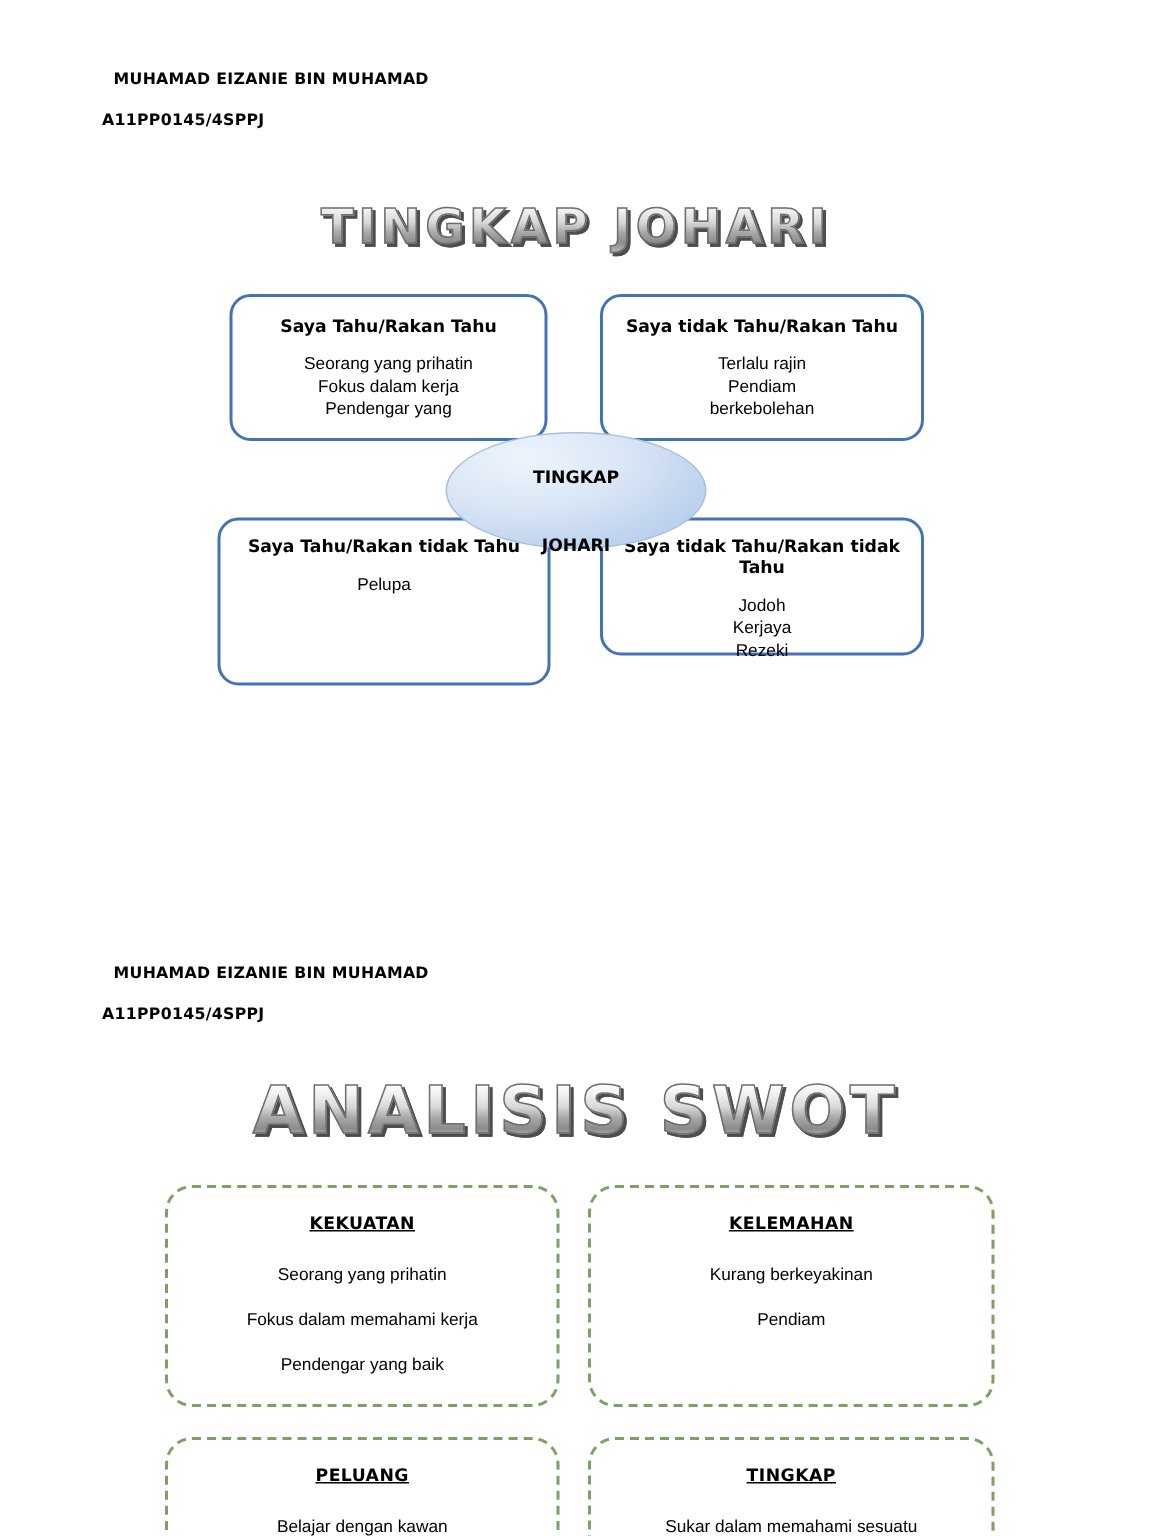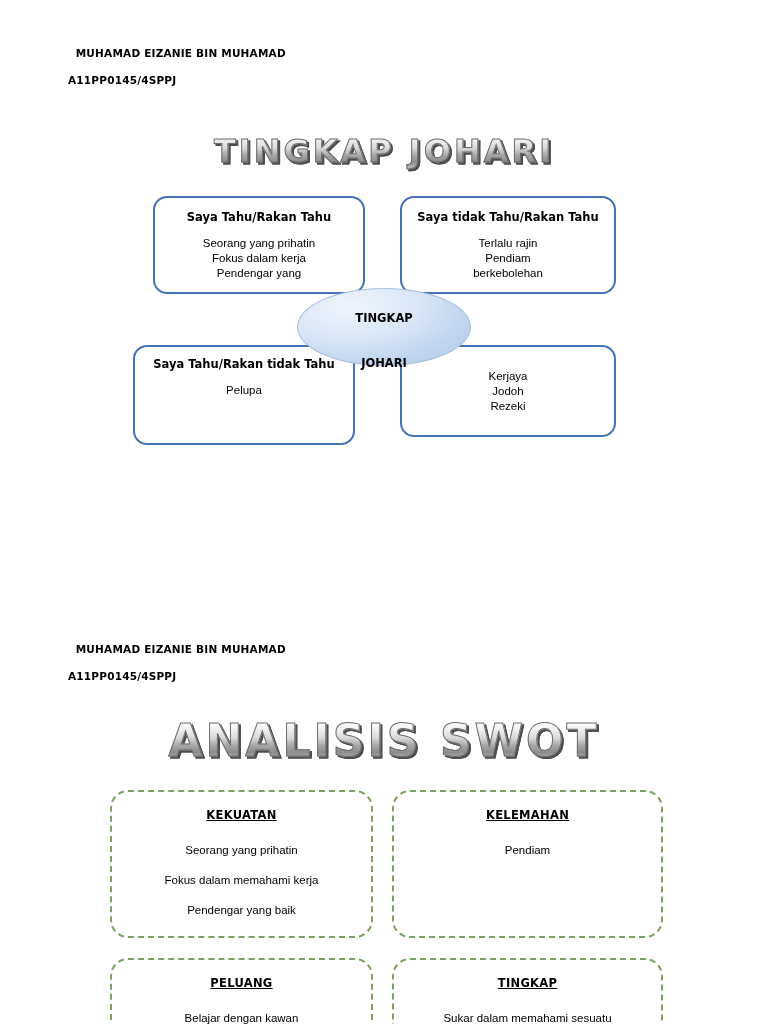--- a/index.html
+++ b/index.html
@@ -86,21 +86,21 @@
     text-align: center;
     font-family: "Liberation Sans", sans-serif;
     font-size: 11.5px;
     line-height: 15px;
     margin-top: 12px;
   }
   .jo-list div { white-space: nowrap; }
 
   #jo-open    { left: 153px; top: 196px; width: 212px; height: 98px; }
   #jo-blind   { left: 400px; top: 196px; width: 216px; height: 98px; }
-  #jo-hidden  { left: 133px; top: 345px; width: 222px; height: 100px; }
+  #jo-hidden  { left: 145px; top: 345px; width: 222px; height: 112px; }
   #jo-unknown { left: 400px; top: 345px; width: 216px; height: 92px; }
 
   #jo-hidden  { padding-top: 10px; }
   #jo-unknown { padding-top: 10px; }
 
   .jo-ellipse {
     position: absolute;
     left: 297px;
     top: 288px;
     width: 172px;
@@ -191,23 +191,24 @@
   </div>
 
   <div class="jo-box" id="jo-hidden">
     <div class="jo-title">Saya Tahu/Rakan tidak Tahu</div>
     <div class="jo-list">
       <div>Pelupa</div>
     </div>
   </div>
 
   <div class="jo-box" id="jo-unknown">
-    <div class="jo-list">
+    <div class="jo-title">Saya tidak Tahu/Rakan tidak Tahu</div>
+    <div class="jo-list">
+      <div>Jodoh</div>
       <div>Kerjaya</div>
-      <div>Jodoh</div>
       <div>Rezeki</div>
     </div>
   </div>
 
   <div class="jo-ellipse">
     <span>TINGKAP</span>
     <span>JOHARI</span>
   </div>
 
 </div>
@@ -226,20 +227,21 @@
     <div class="swot-list">
       <div>Seorang yang prihatin</div>
       <div>Fokus dalam memahami kerja</div>
       <div>Pendengar yang baik</div>
     </div>
   </div>
 
   <div class="swot-box" id="swot-kelemahan">
     <div class="swot-title">KELEMAHAN</div>
     <div class="swot-list">
+      <div>Kurang berkeyakinan</div>
       <div>Pendiam</div>
     </div>
   </div>
 
   <div class="swot-box" id="swot-peluang">
     <div class="swot-title">PELUANG</div>
     <div class="swot-list">
       <div>Belajar dengan kawan</div>
     </div>
   </div>

